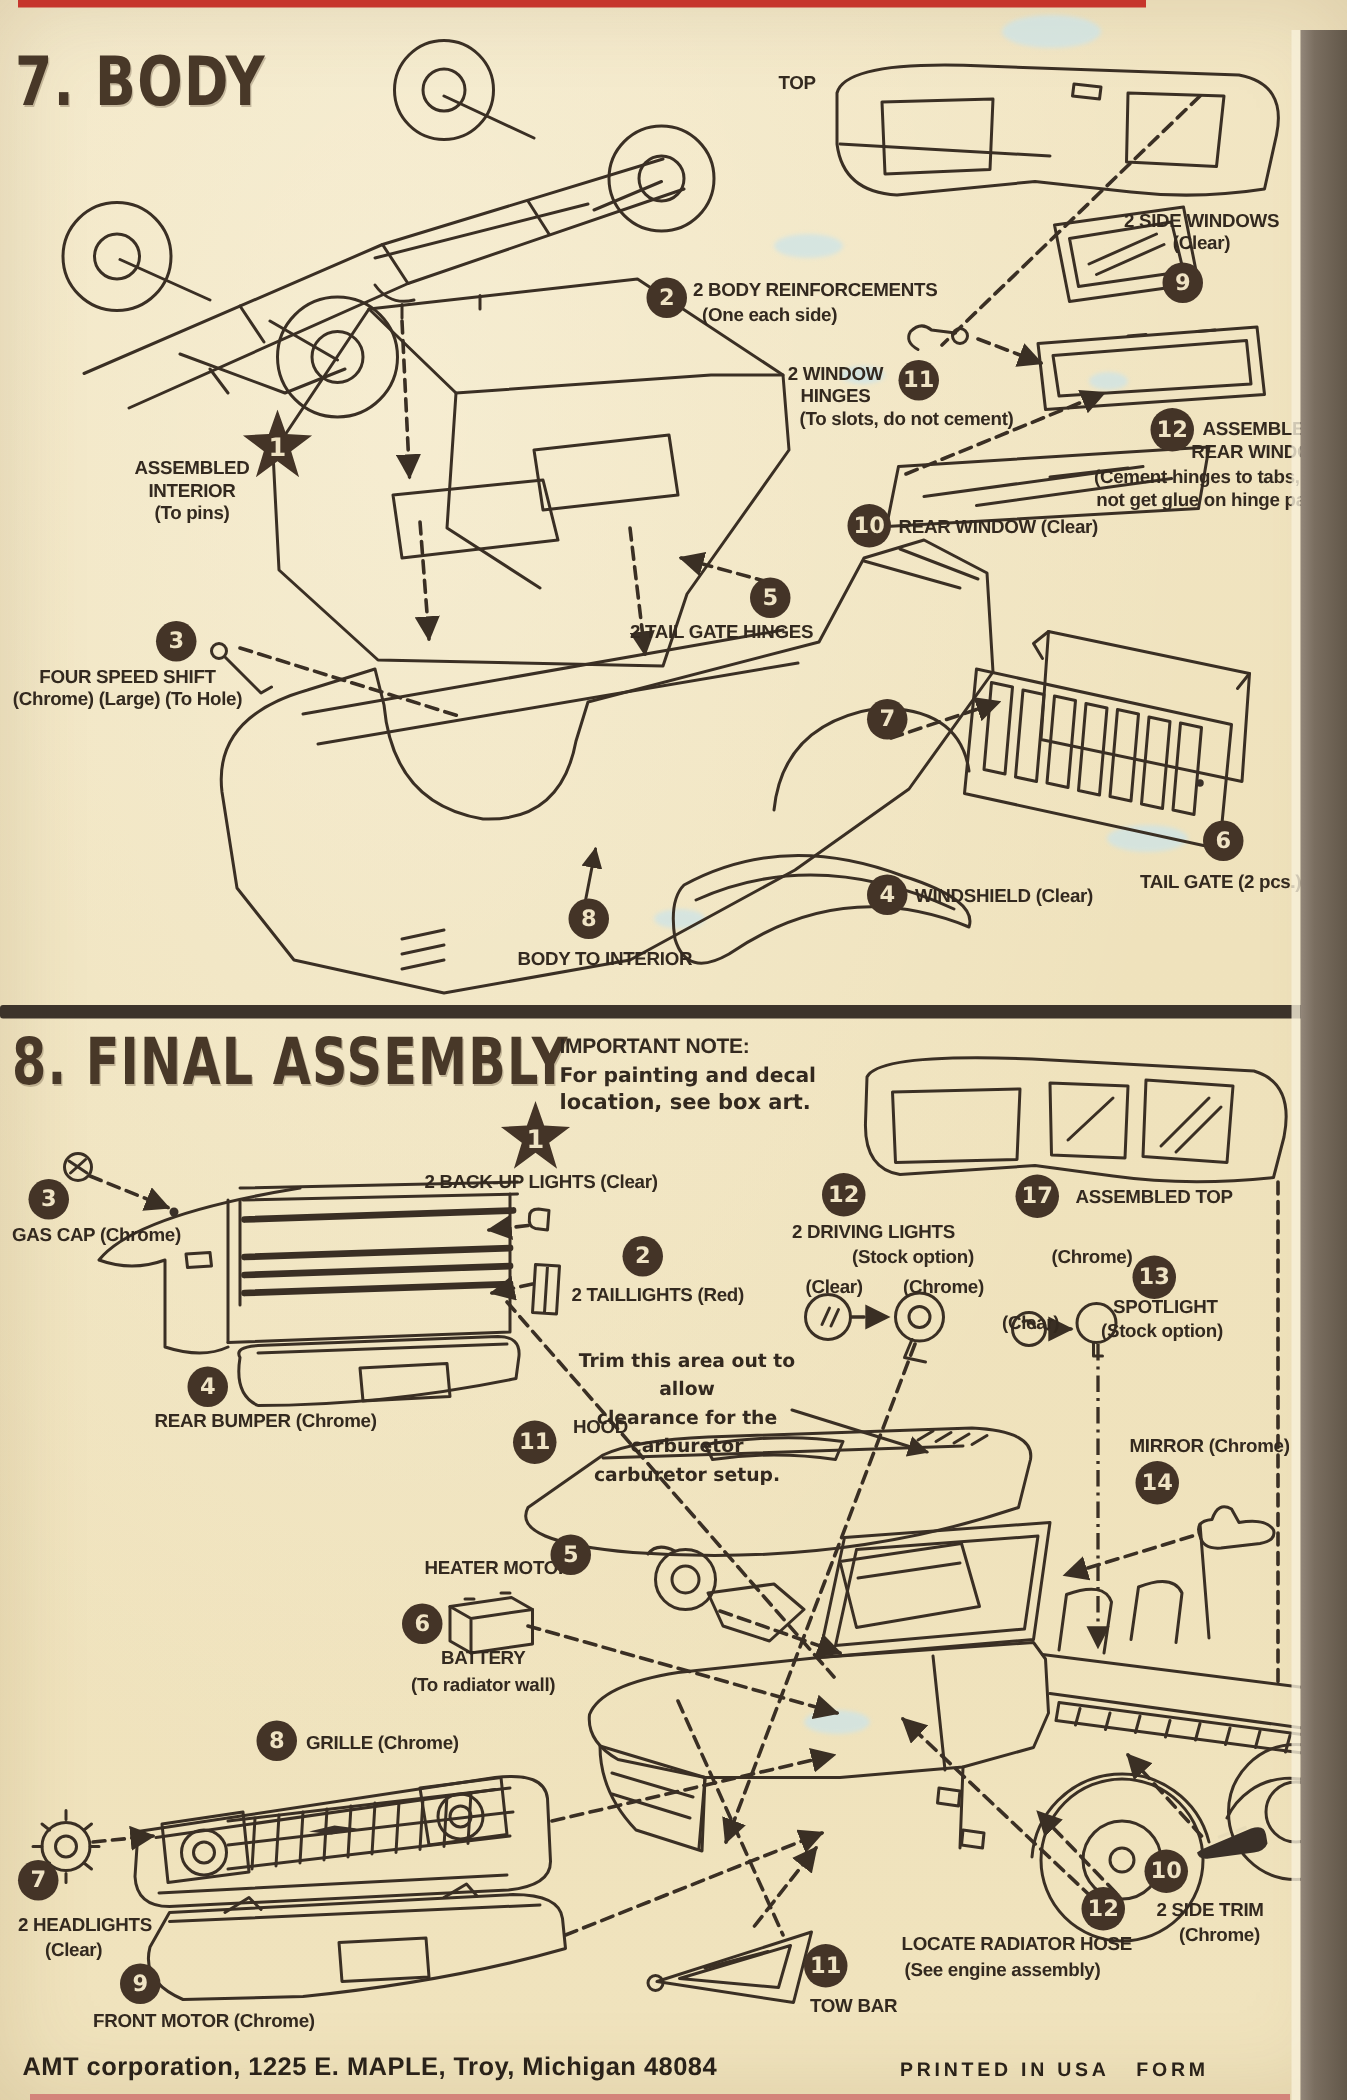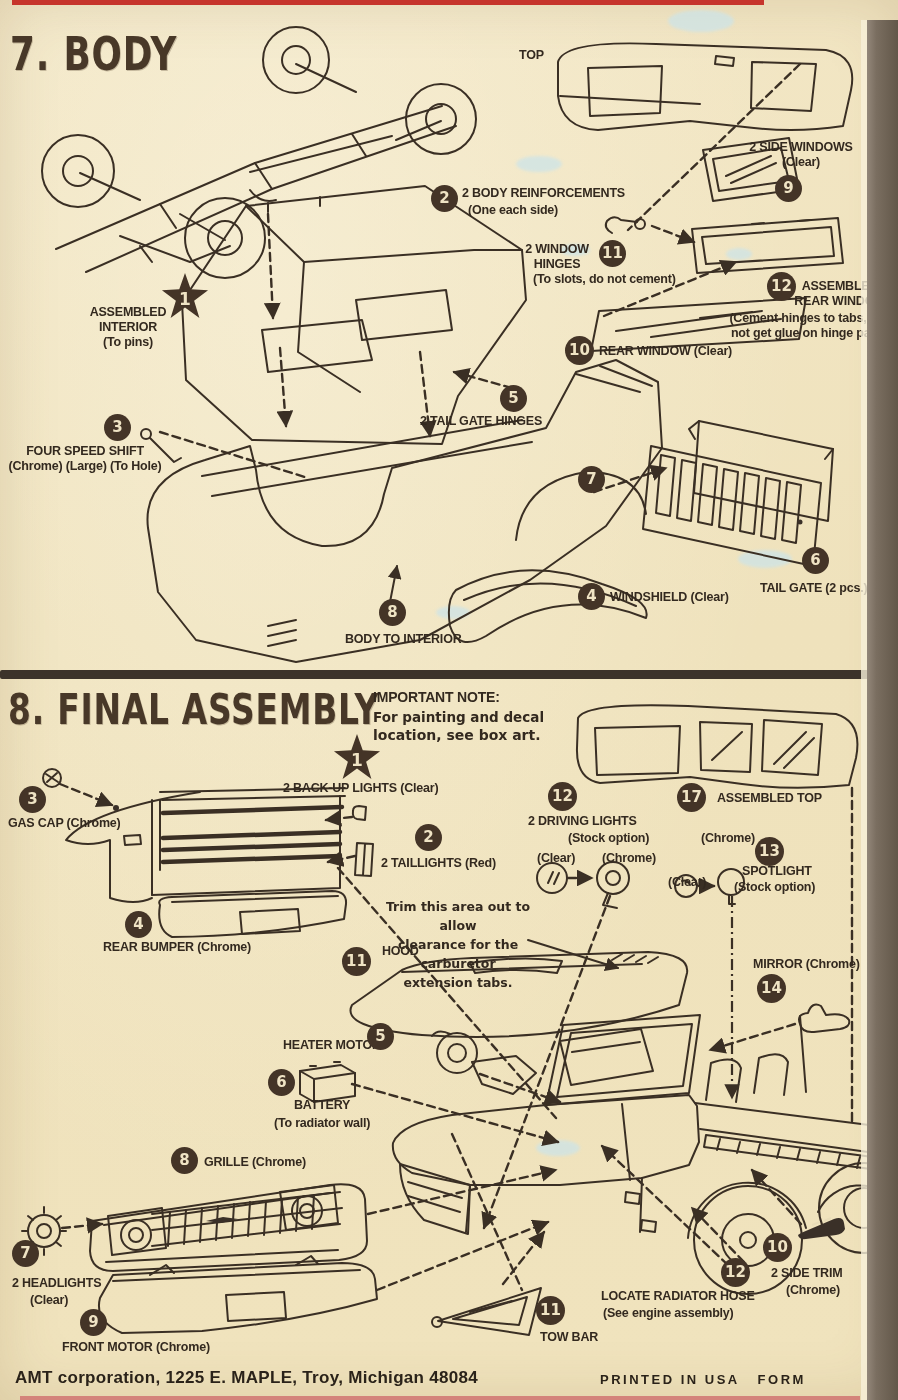--- a/index.html
+++ b/index.html
@@ -395,21 +395,21 @@
 
   <div class="lbl" style="left:701px;top:831px">(Chrome)</div>
   <div class="badge lg" style="left:755px;top:837px">13</div>
   <div class="lbl" style="left:742px;top:864px">SPOTLIGHT</div>
   <div class="lbl" style="left:734px;top:880px">(Stock option)</div>
   <div class="lbl" style="left:668px;top:875px">(Clear)</div>
 
   <div class="lbl-c soft" style="left:378px;top:897px;width:160px;font-size:12.5px;line-height:19px">
     <span>Trim this area out to allow</span><br>
     <span>clearance for the carburetor</span><br>
-    <span>extension tabs.</span>
+    <span>carburetor setup.</span>
   </div>
 
   <div class="badge lg" style="left:342px;top:947px">11</div>
   <div class="lbl" style="left:382px;top:944px">HOOD</div>
 
   <div class="lbl" style="left:753px;top:957px">MIRROR (Chrome)</div>
   <div class="badge lg" style="left:757px;top:974px">14</div>
 
   <div class="lbl" style="left:283px;top:1038px">HEATER MOTOR</div>
   <div class="badge" style="left:367px;top:1023px">5</div>

